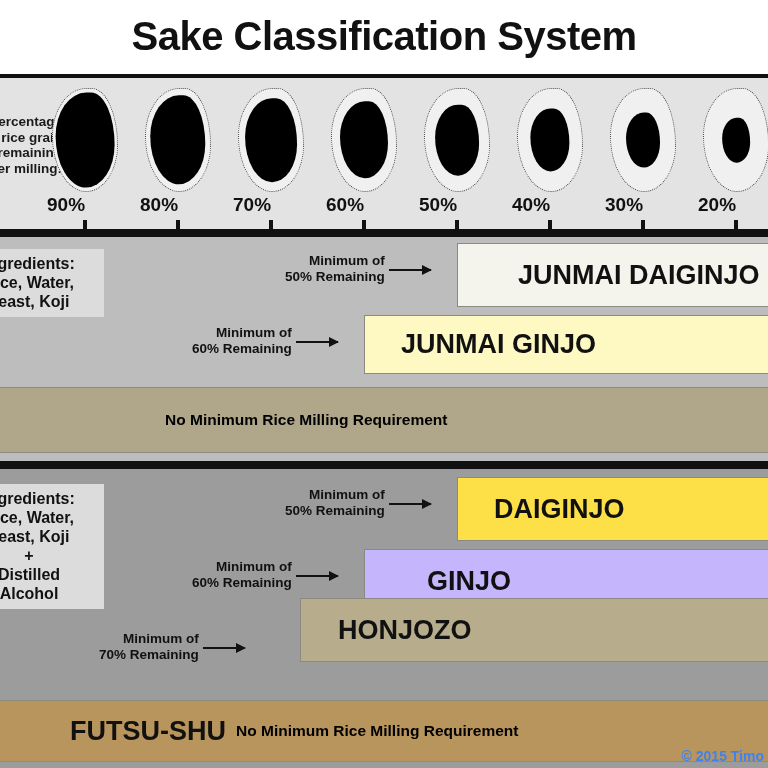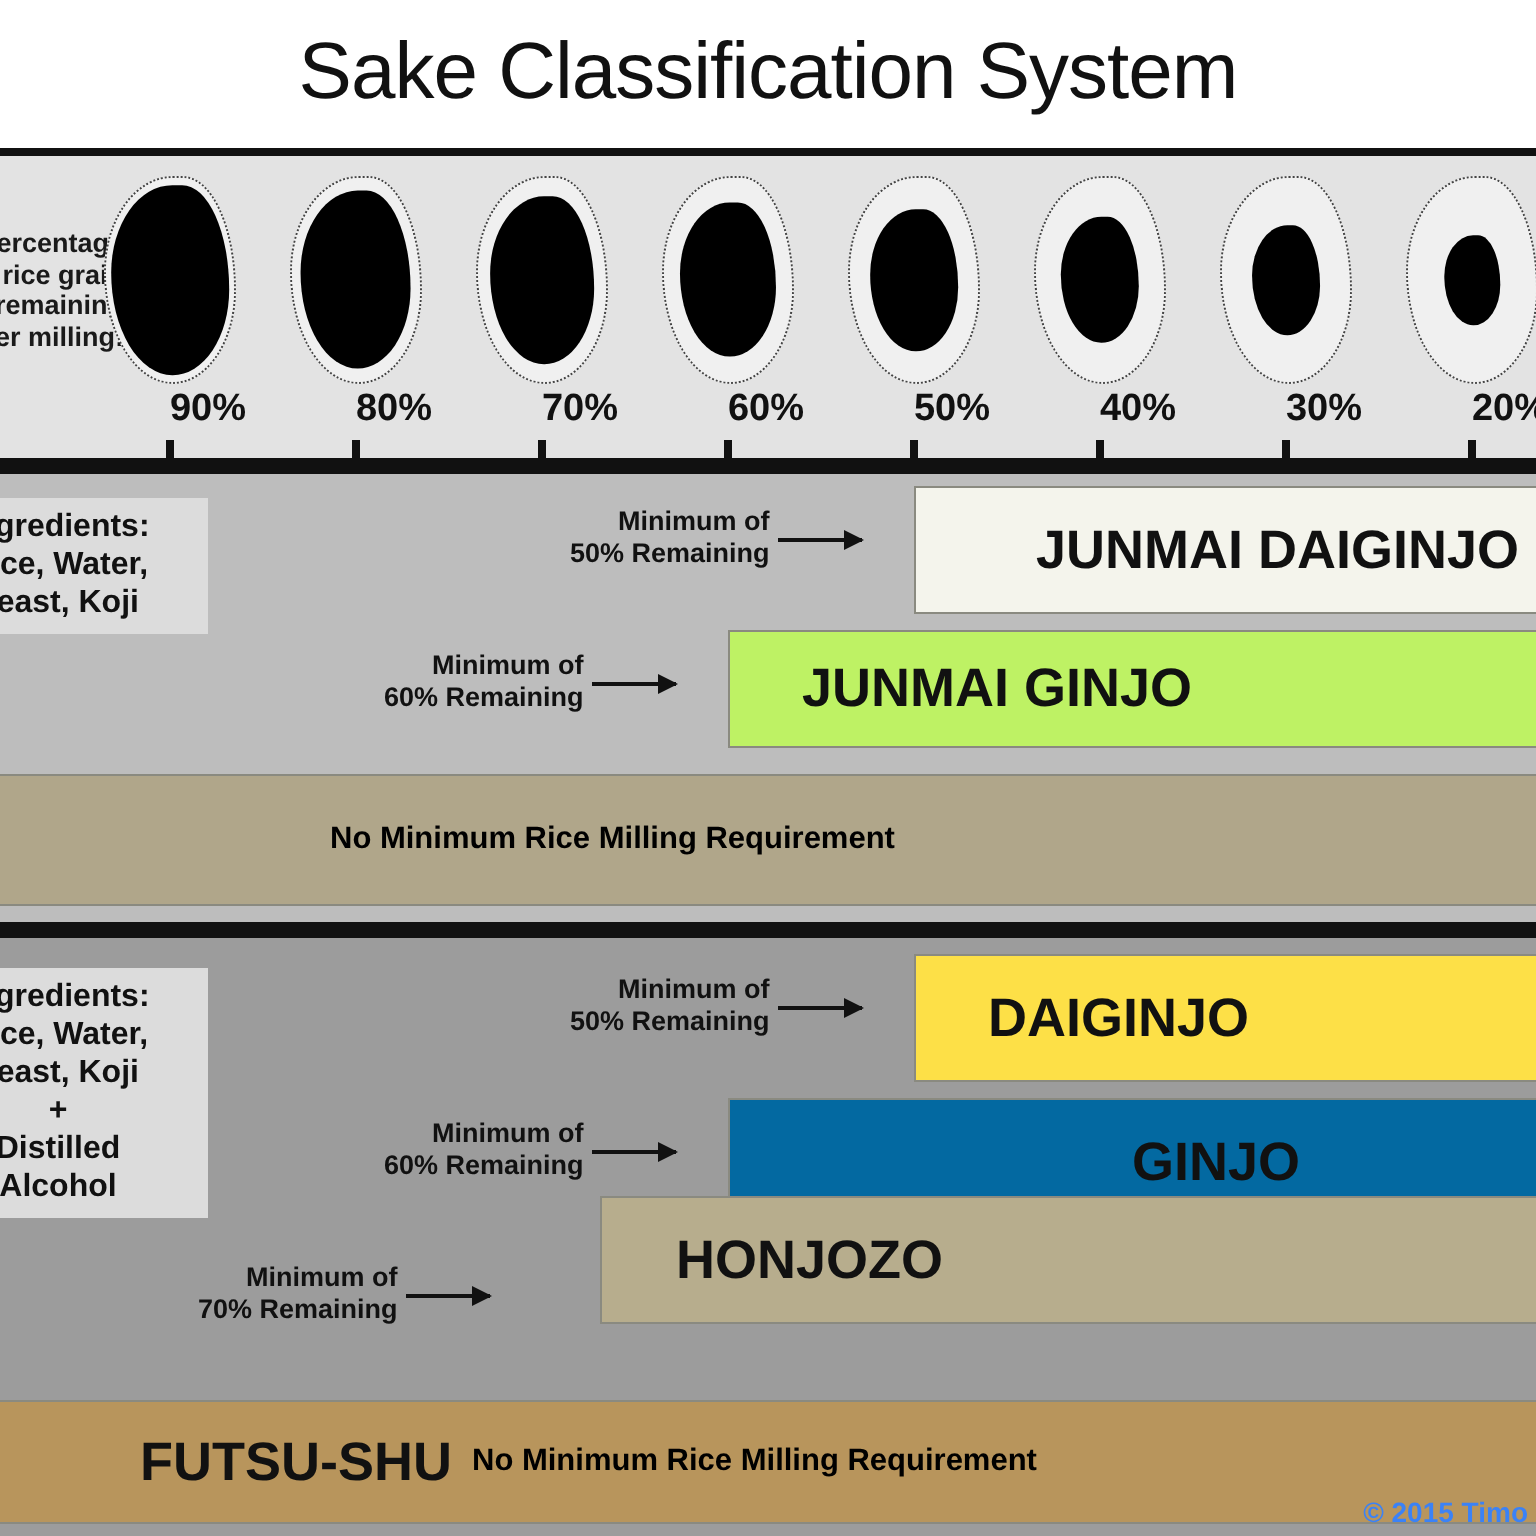--- a/index.html
+++ b/index.html
@@ -25,21 +25,21 @@
     position: absolute;
     left: 0; top: 0;
     width: 768px; height: 72px;
     background: #ffffff;
     display: flex;
     align-items: center;
     justify-content: center;
   }
   .title-text {
     font-size: 40px;
-    font-weight: normal;
+    font-weight: bold;
     color: #111111;
     letter-spacing: -0.5px;
     white-space: nowrap;
   }
 
   
   .scale-band {
     position: absolute;
     left: 0; top: 74px;
     width: 768px; height: 155px;
@@ -53,21 +53,21 @@
     text-align: right;
     font-size: 13.5px;
     font-weight: bold;
     line-height: 15.5px;
     color: #1a1a1a;
   }
   .grain-col {
     position: absolute;
     top: 10px;
     width: 76px;
-    text-align: right;
+    text-align: left;
   }
   .grain-shape {
     position: relative;
     width: 66px;
     height: 104px;
     margin: 0 auto;
   }
   .grain-outline {
     position: absolute;
     left: 0; top: 0;
@@ -318,21 +318,21 @@
       <div class="cat-bar" style="left: 457px; top: 243px; width: 311px; height: 64px; background: rgb(244, 244, 236); padding-left: 60px;">
         <span class="cat-label">JUNMAI DAIGINJO</span>
       </div>
       <div class="callout" style="left: 285px; top: 253px;">
         <div class="callout-text">
           <div>Minimum of</div>
           <div>50% Remaining</div>
         </div>
         <div class="callout-arrow"></div>
       </div>
-      <div class="cat-bar" style="left: 364px; top: 315px; width: 404px; height: 59px; background: #bef264; padding-left: 36px;">
+      <div class="cat-bar" style="left: 364px; top: 315px; width: 404px; height: 59px; background: #fef9c3; padding-left: 36px;">
         <span class="cat-label">JUNMAI GINJO</span>
       </div>
       <div class="callout" style="left: 192px; top: 325px;">
         <div class="callout-text">
           <div>Minimum of</div>
           <div>60% Remaining</div>
         </div>
         <div class="callout-arrow"></div>
       </div>
       <div class="cat-bar" style="left: 0px; top: 387px; width: 768px; height: 66px; background: rgb(176, 166, 138); border-left: none; padding-left: 155px;">
@@ -341,21 +341,21 @@
       <div class="cat-bar" style="left: 457px; top: 477px; width: 374px; height: 64px; background: #fde047; padding-left: 36px;">
         <span class="cat-label">DAIGINJO</span>
       </div>
       <div class="callout" style="left: 285px; top: 487px;">
         <div class="callout-text">
           <div>Minimum of</div>
           <div>50% Remaining</div>
         </div>
         <div class="callout-arrow"></div>
       </div>
-      <div class="cat-bar" style="left: 364px; top: 549px; width: 404px; height: 64px; background: #0369a1; padding-left: 83px; justify-content: center;">
+      <div class="cat-bar" style="left: 364px; top: 549px; width: 404px; height: 64px; background: #c4b5fd; padding-left: 62px;">
         <span class="cat-label">GINJO</span>
       </div>
       <div class="callout" style="left: 192px; top: 559px;">
         <div class="callout-text">
           <div>Minimum of</div>
           <div>60% Remaining</div>
         </div>
         <div class="callout-arrow"></div>
       </div>
       <div class="cat-bar" style="left: 271px; top: 598px; width: 526px; height: 64px; background: rgb(183, 173, 141); padding-left: 37px; margin-left: 29px;">

